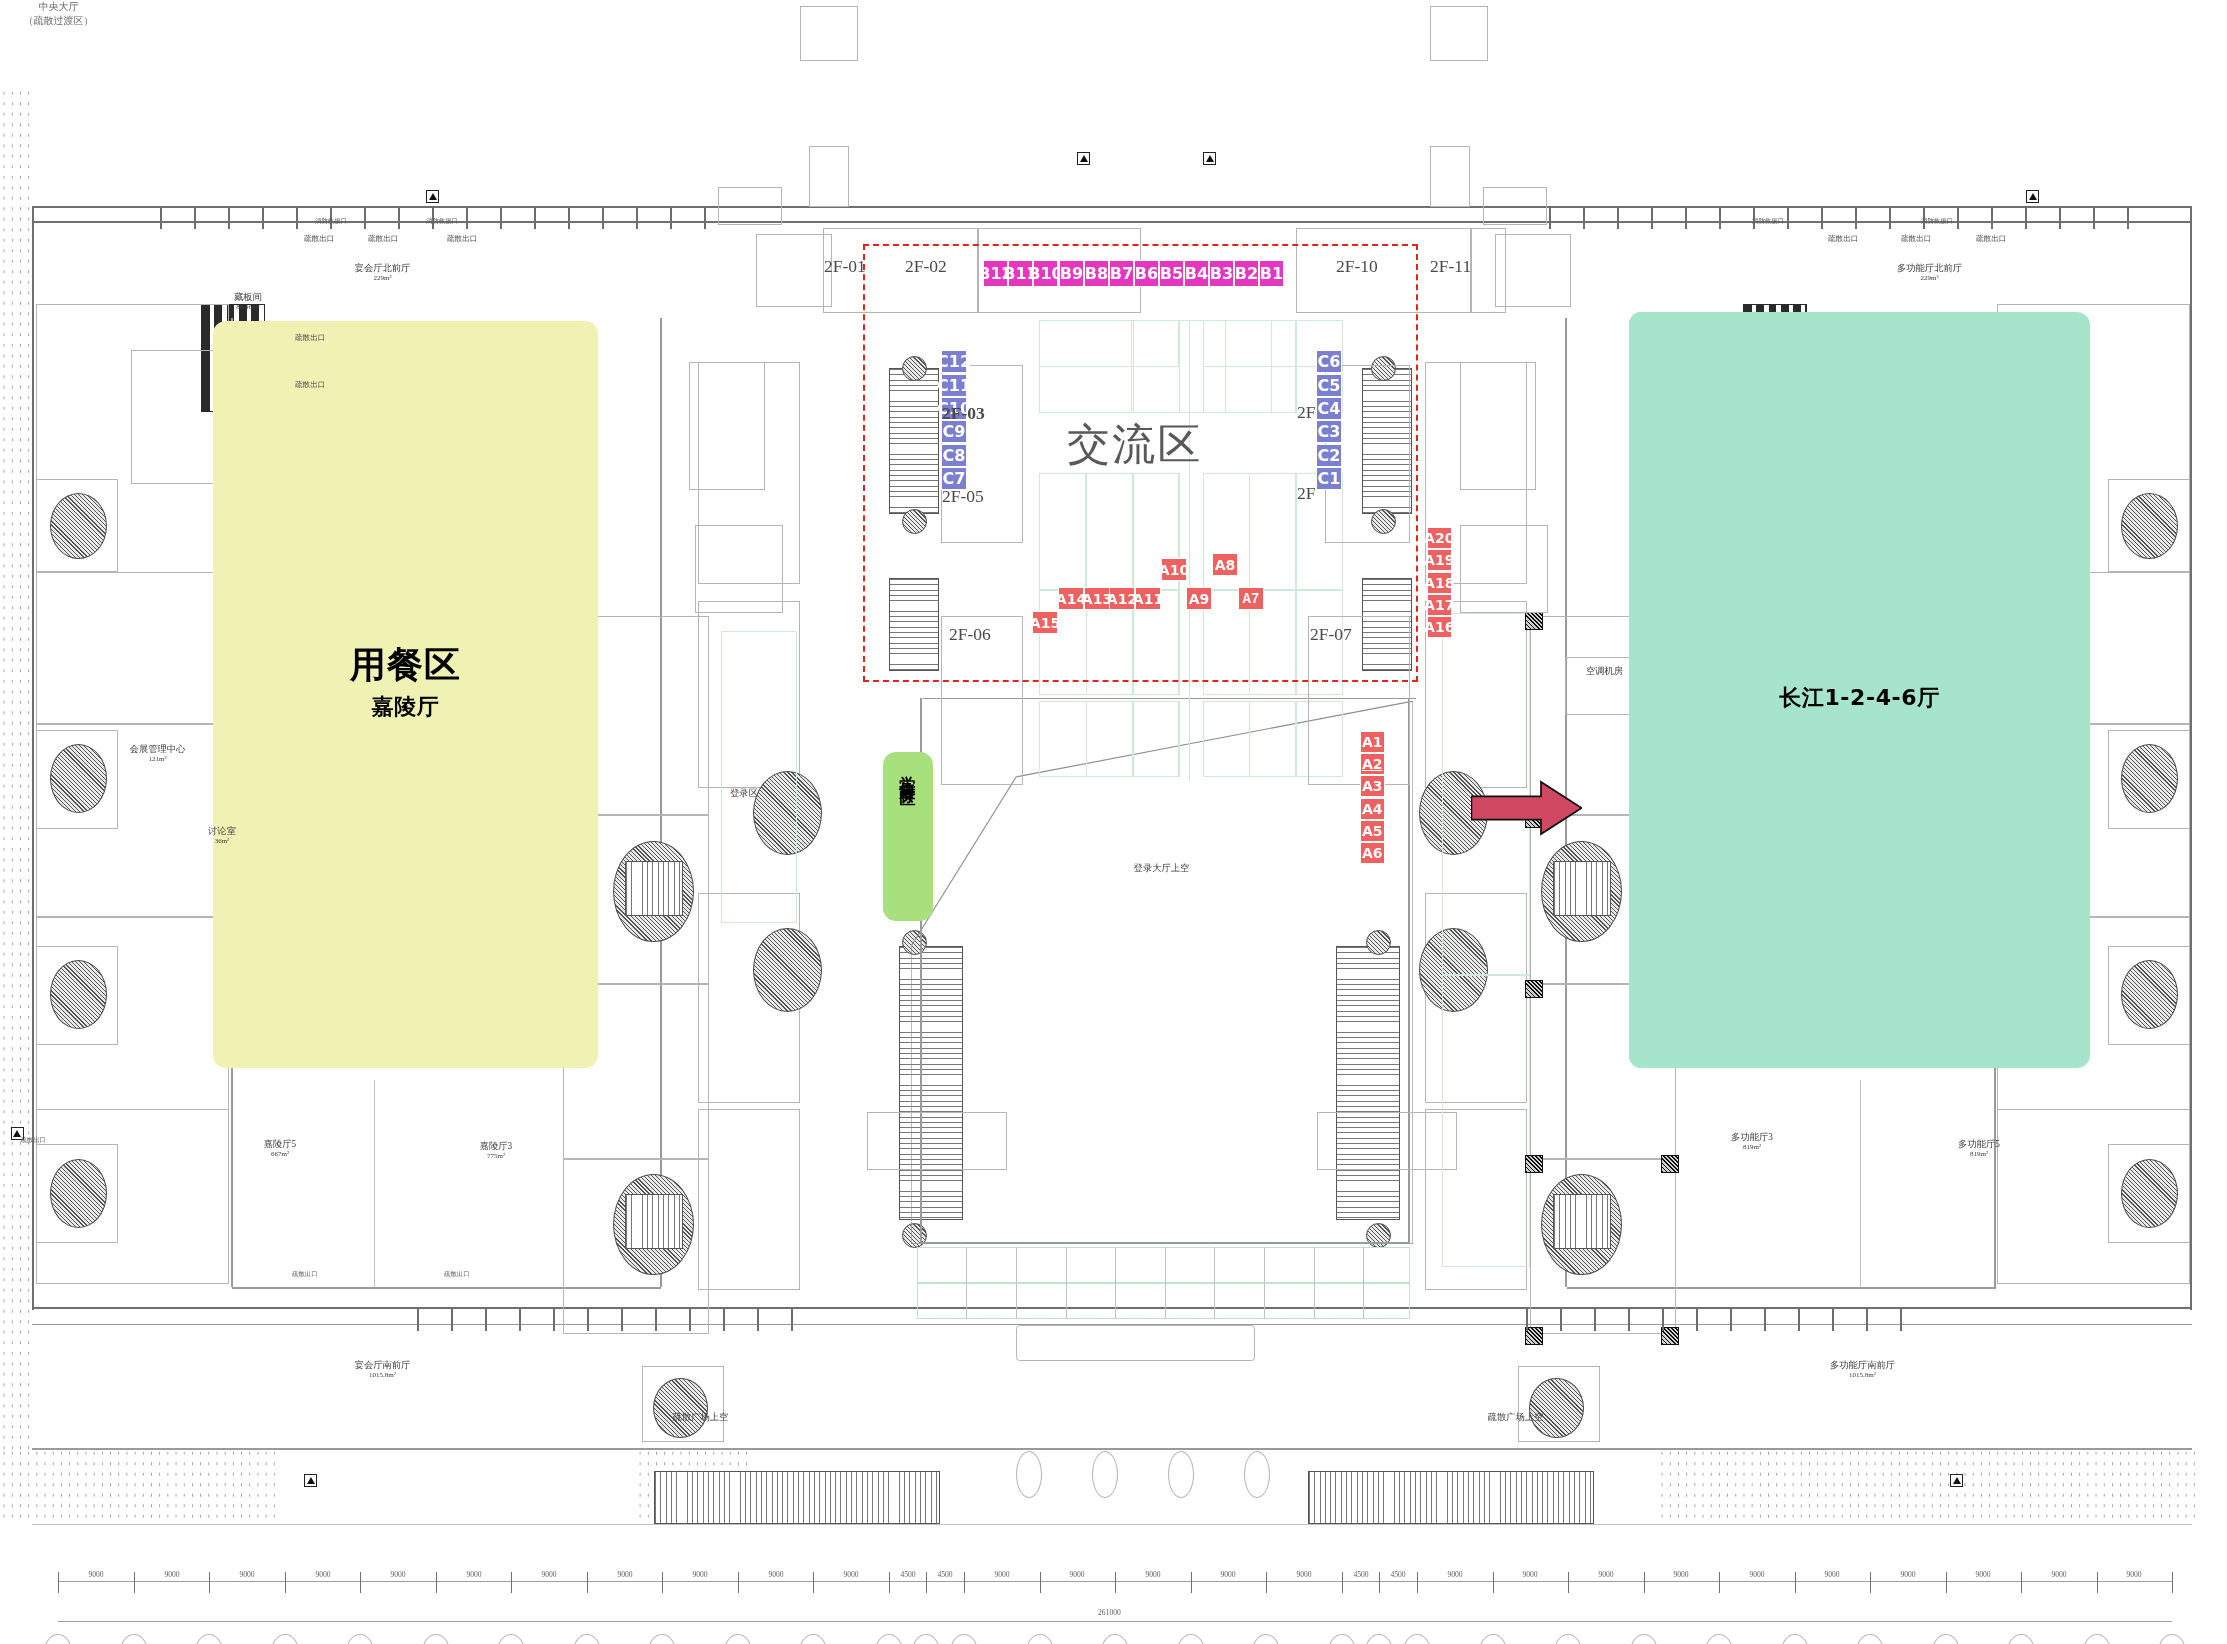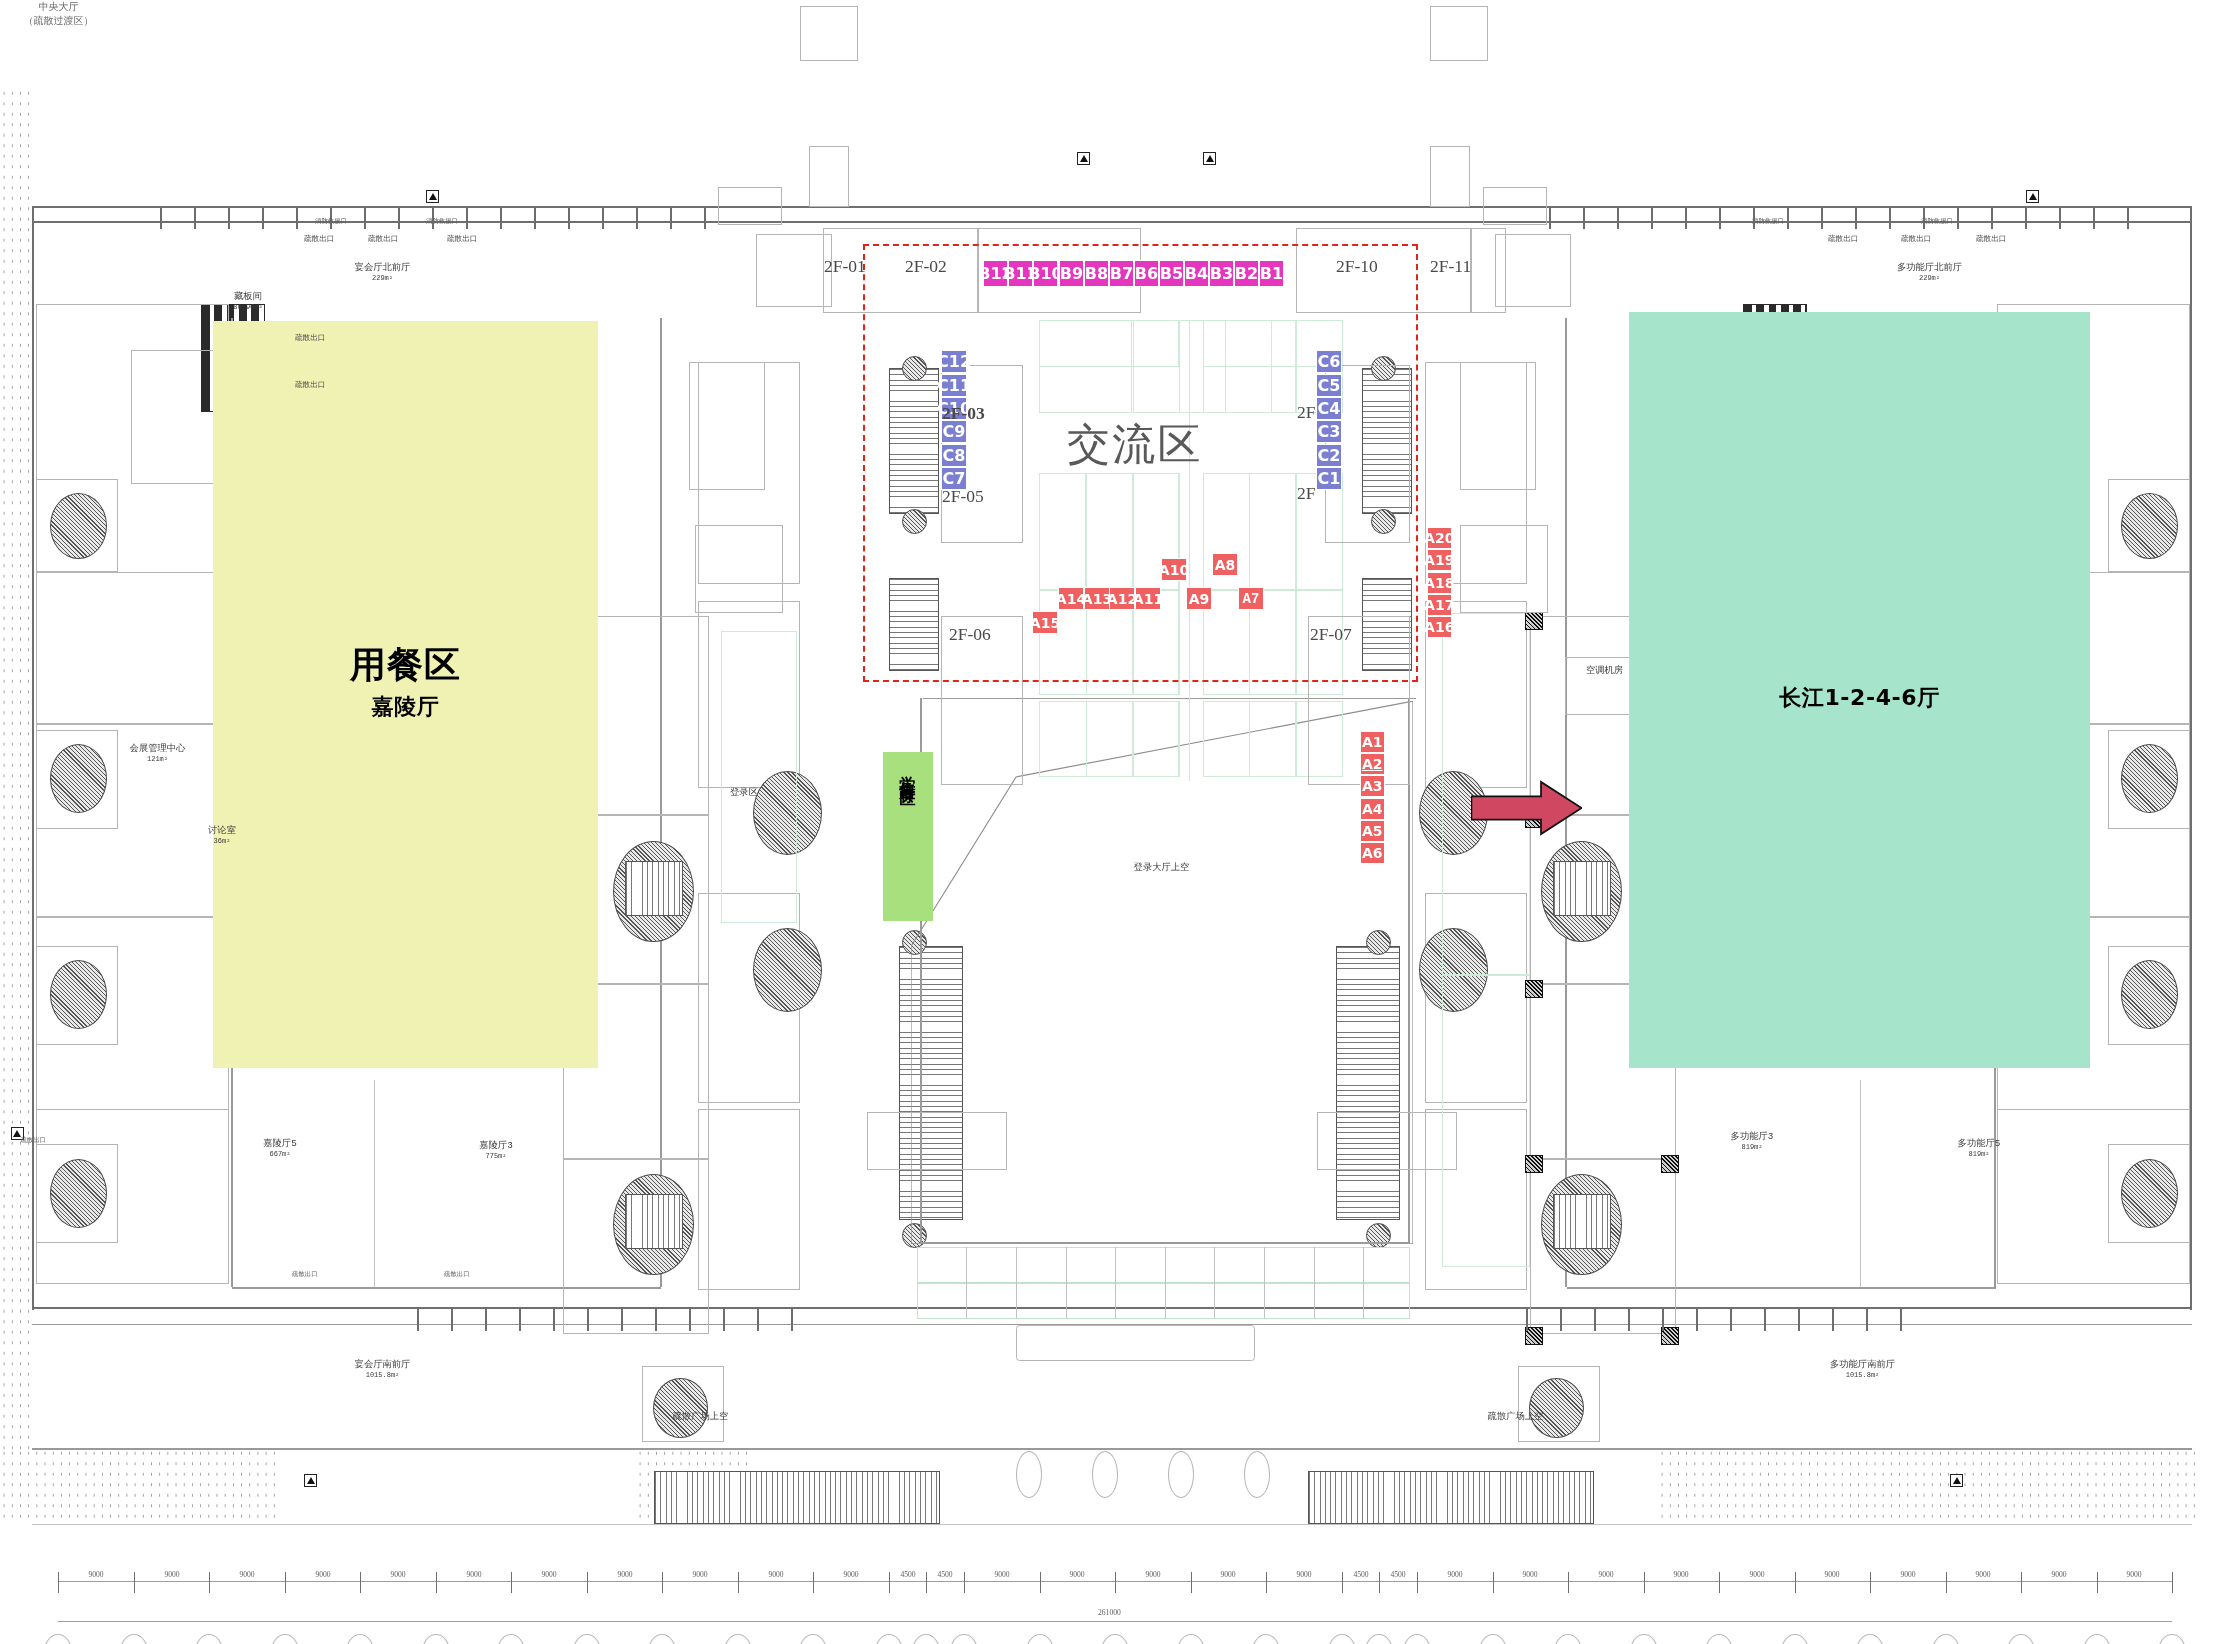--- a/index.html
+++ b/index.html
@@ -19,21 +19,21 @@
   .colsq{position:absolute;background:#3c3c3c;border:1.2px solid #111;box-sizing:border-box;
      background-image:repeating-linear-gradient(45deg,#111 0 1.2px,#cfcfcf 1.2px 2.9px);}
   .escal{position:absolute;border:1.2px solid #555;box-sizing:border-box;background:#fff;
      background-image:repeating-linear-gradient(to bottom,#777 0 0.9px,transparent 0.9px 5.3px);}
   .escalv{position:absolute;border:1.2px solid #555;box-sizing:border-box;background:#fff;
      background-image:repeating-linear-gradient(to right,#777 0 0.9px,transparent 0.9px 5.3px);}
   .circ{position:absolute;border:1.5px solid #4a4a4a;border-radius:50%;background:#e9e9e9;
      background-image:repeating-linear-gradient(45deg,#555 0 0.9px,transparent 0.9px 2.9px);}
 
   
-  .zone{position:absolute;}
+  .zone{position:absolute;border-radius:13px;}
   .zone-dining{background:#f0f2b4;}
   .zone-ceremony{background:#a6e5cc;}
   .zone-student{background:#a8e07e;}
   .zone-register{background:#2ed9ef;}
 
   .zone-title{position:absolute;left:0;right:0;text-align:center;font-weight:bold;color:#000;
      line-height:1.12;font-family:"DejaVu Sans","Liberation Sans",sans-serif;}
   .zt1{font-size:36px;letter-spacing:1.2px;}
   .zt2{font-size:22px;letter-spacing:0.6px;}
   .zt-register{font-size:21px;font-weight:bold;color:#000;text-align:center;line-height:42px;}
@@ -49,21 +49,21 @@
   .booth-a-sm{background:#ef6060;font-size:14px;}
 
   
   .dashed-red{position:absolute;box-sizing:border-box;border:2.9px dashed #e2231a;background:transparent;}
 
   
   .arrow{position:absolute;}
 
   
   .lbl{position:absolute;color:#3a3a3a;white-space:nowrap;
-     font-family:Liberation Mono, monospace;}
+     font-family:Liberation Serif, serif;}
   .lbl-room{font-size:9.3px;text-align:center;line-height:1.15;}
   .lbl-room .ar{font-size:7px;display:block;}
   .lbl-2f{font-size:17.5px;color:#4a4a4a;font-family:"Liberation Serif","DejaVu Serif",serif;}
   .lbl-xs{font-size:6.4px;color:#5a5a5a;}
   .lbl-sm{font-size:7.6px;color:#4a4a4a;}
   .lbl-jiaoliu{position:absolute;font-size:43px;font-weight:normal;color:#595959;
      letter-spacing:2.3px;font-family:"DejaVu Sans","Liberation Sans",sans-serif;}
   .lbl-center{font-size:10px;color:#6a6a6a;text-align:center;line-height:1.35;}
 
   

